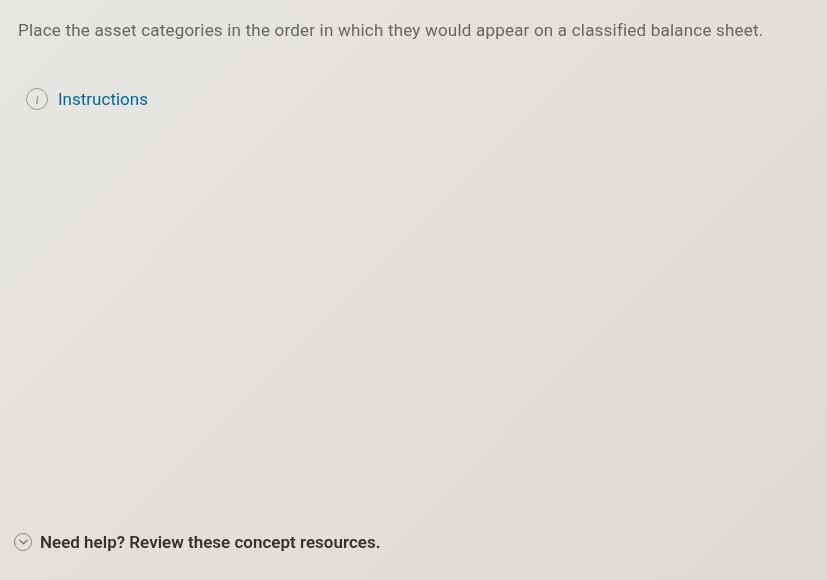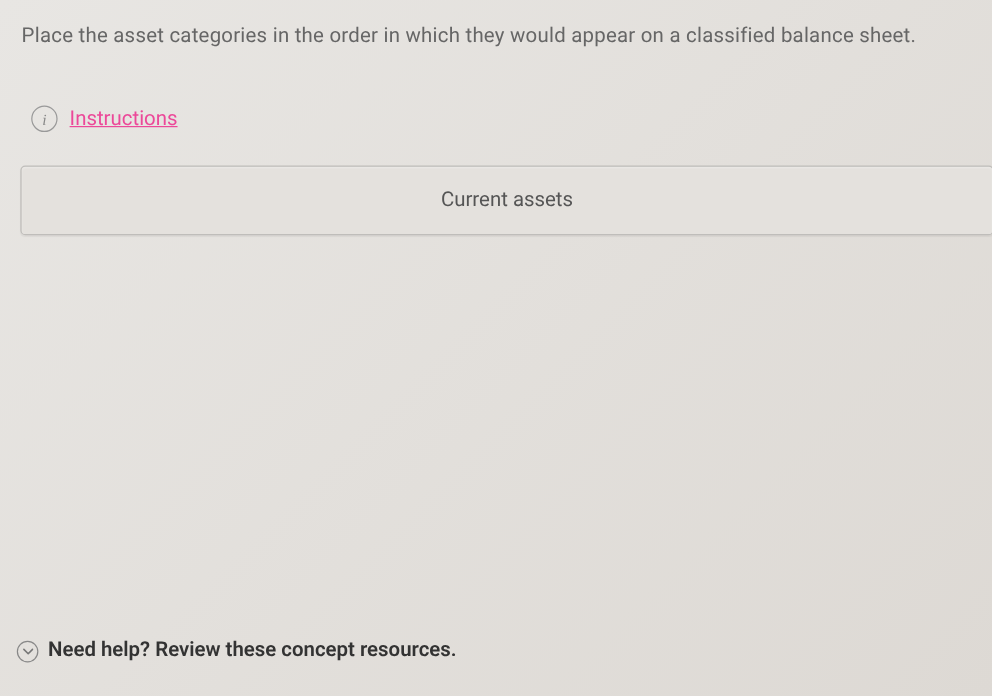--- a/index.html
+++ b/index.html
@@ -39,22 +39,21 @@
       align-items: center;
       justify-content: center;
       font-size: 13px;
       color: #888;
       font-style: italic;
       font-family: Georgia, serif;
       line-height: 1;
     }
     .instructions-label {
       font-size: 17px;
-      color: #ec4899;
-      text-decoration: underline;
+      color: #0369a1;
     }
     .items-container {
       display: flex;
       flex-direction: column;
       gap: 18px;
     }
     .draggable-item {
       background: #e4e1dd;
       border: 1px solid #bfbdba;
       border-radius: 4px;
@@ -67,21 +66,21 @@
       cursor: grab;
       margin-left: -1px;
       width: 811px;
       box-shadow: inset 0 1px 2px rgba(255,255,255,0.3), 0 1px 1px rgba(0,0,0,0.05);
     }
     .help-row {
       position: absolute;
       bottom: 28px;
       left: 14px;
       display: flex;
-      align-items: flex-end;
+      align-items: center;
       gap: 8px;
     }
     .chevron-icon {
       width: 18px;
       height: 18px;
       border: 1.5px solid #888;
       border-radius: 50%;
       display: flex;
       align-items: center;
       justify-content: center;
@@ -100,23 +99,20 @@
 <body>
 
 <div class="question">Place the asset categories in the order in which they would appear on a classified balance sheet.</div>
 
 <div class="instructions-row">
   <div class="info-icon">i</div>
   <div class="instructions-label">Instructions</div>
 </div>
 
 <div class="items-container">
-  <div class="draggable-item">
-    <span>Current assets</span>
-  </div>
 </div>
 
 <div class="help-row">
   <div class="chevron-icon">
     <svg viewBox="0 0 10 6">
         <path d="M1 1 L5 5 L9 1" fill="none" stroke="#777" stroke-width="1.5" stroke-linecap="round" stroke-linejoin="round"></path>
       </svg>
   </div>
   <div class="help-text">Need help? Review these concept resources.</div>
 </div>

